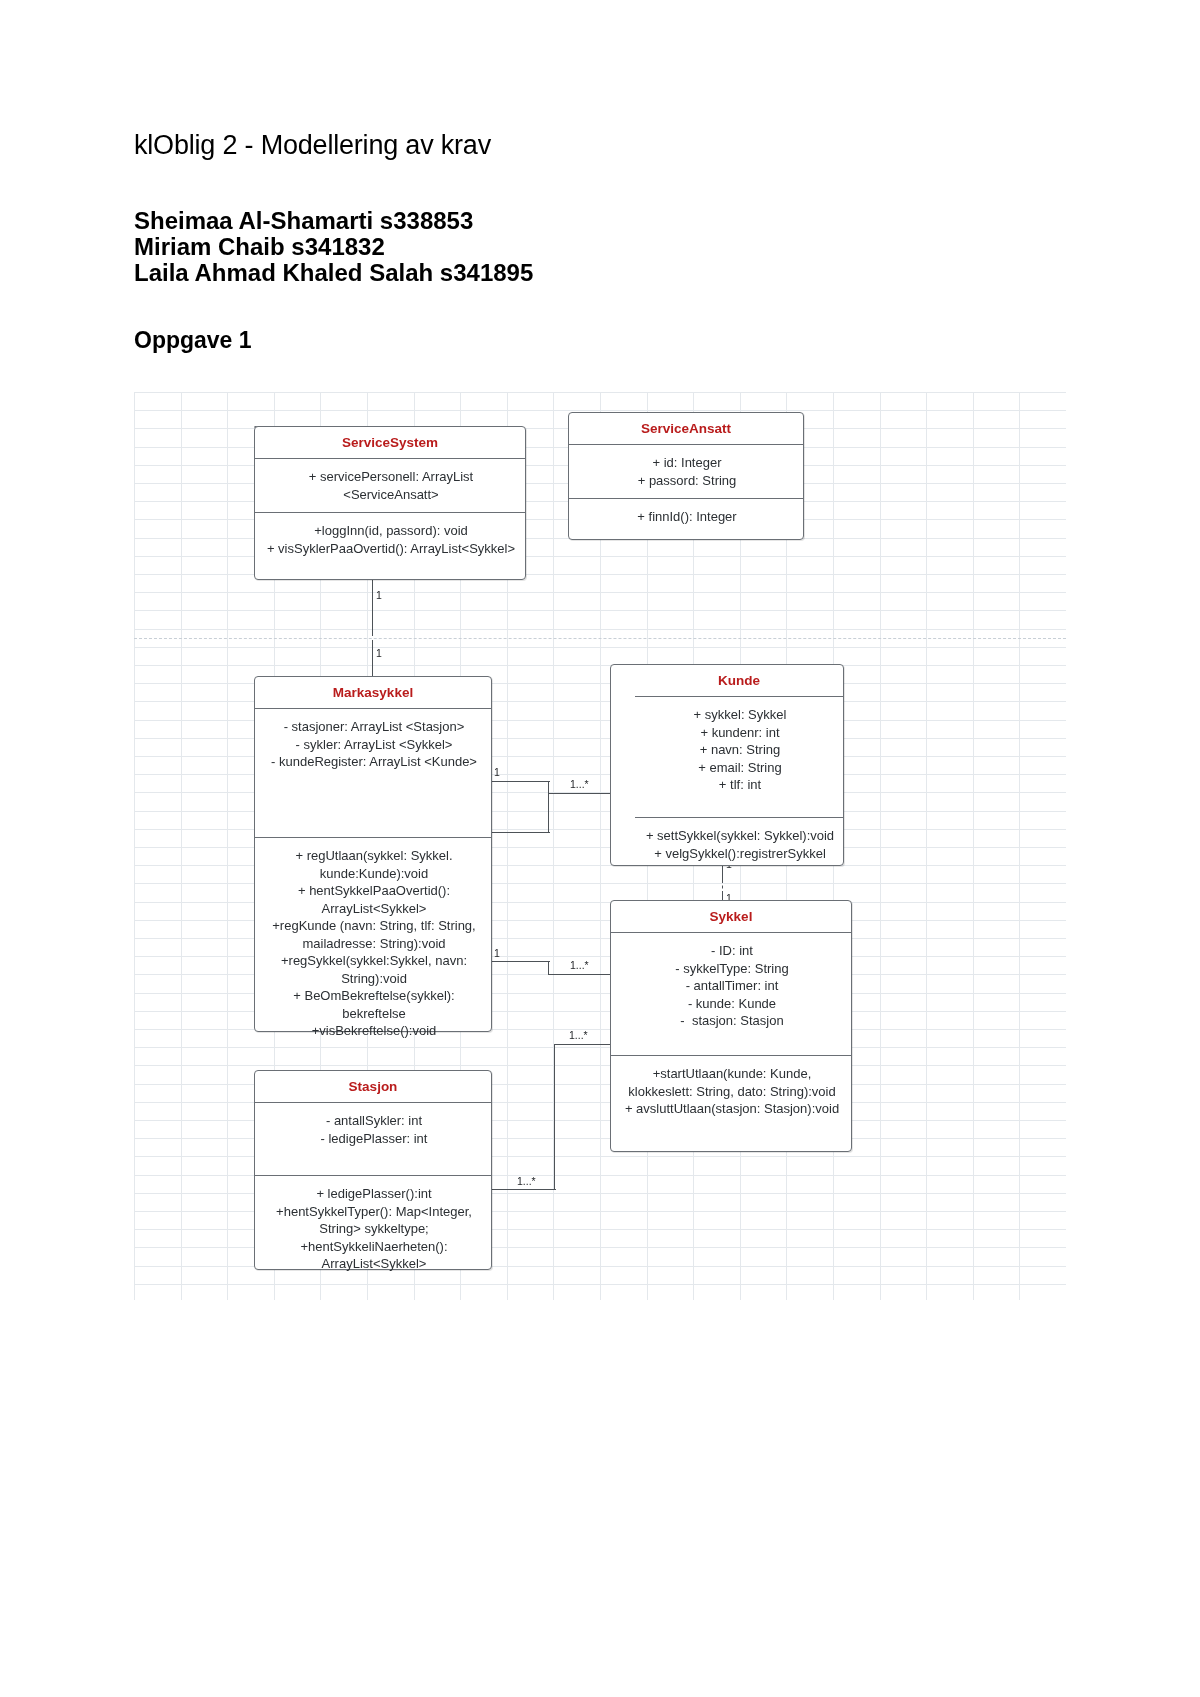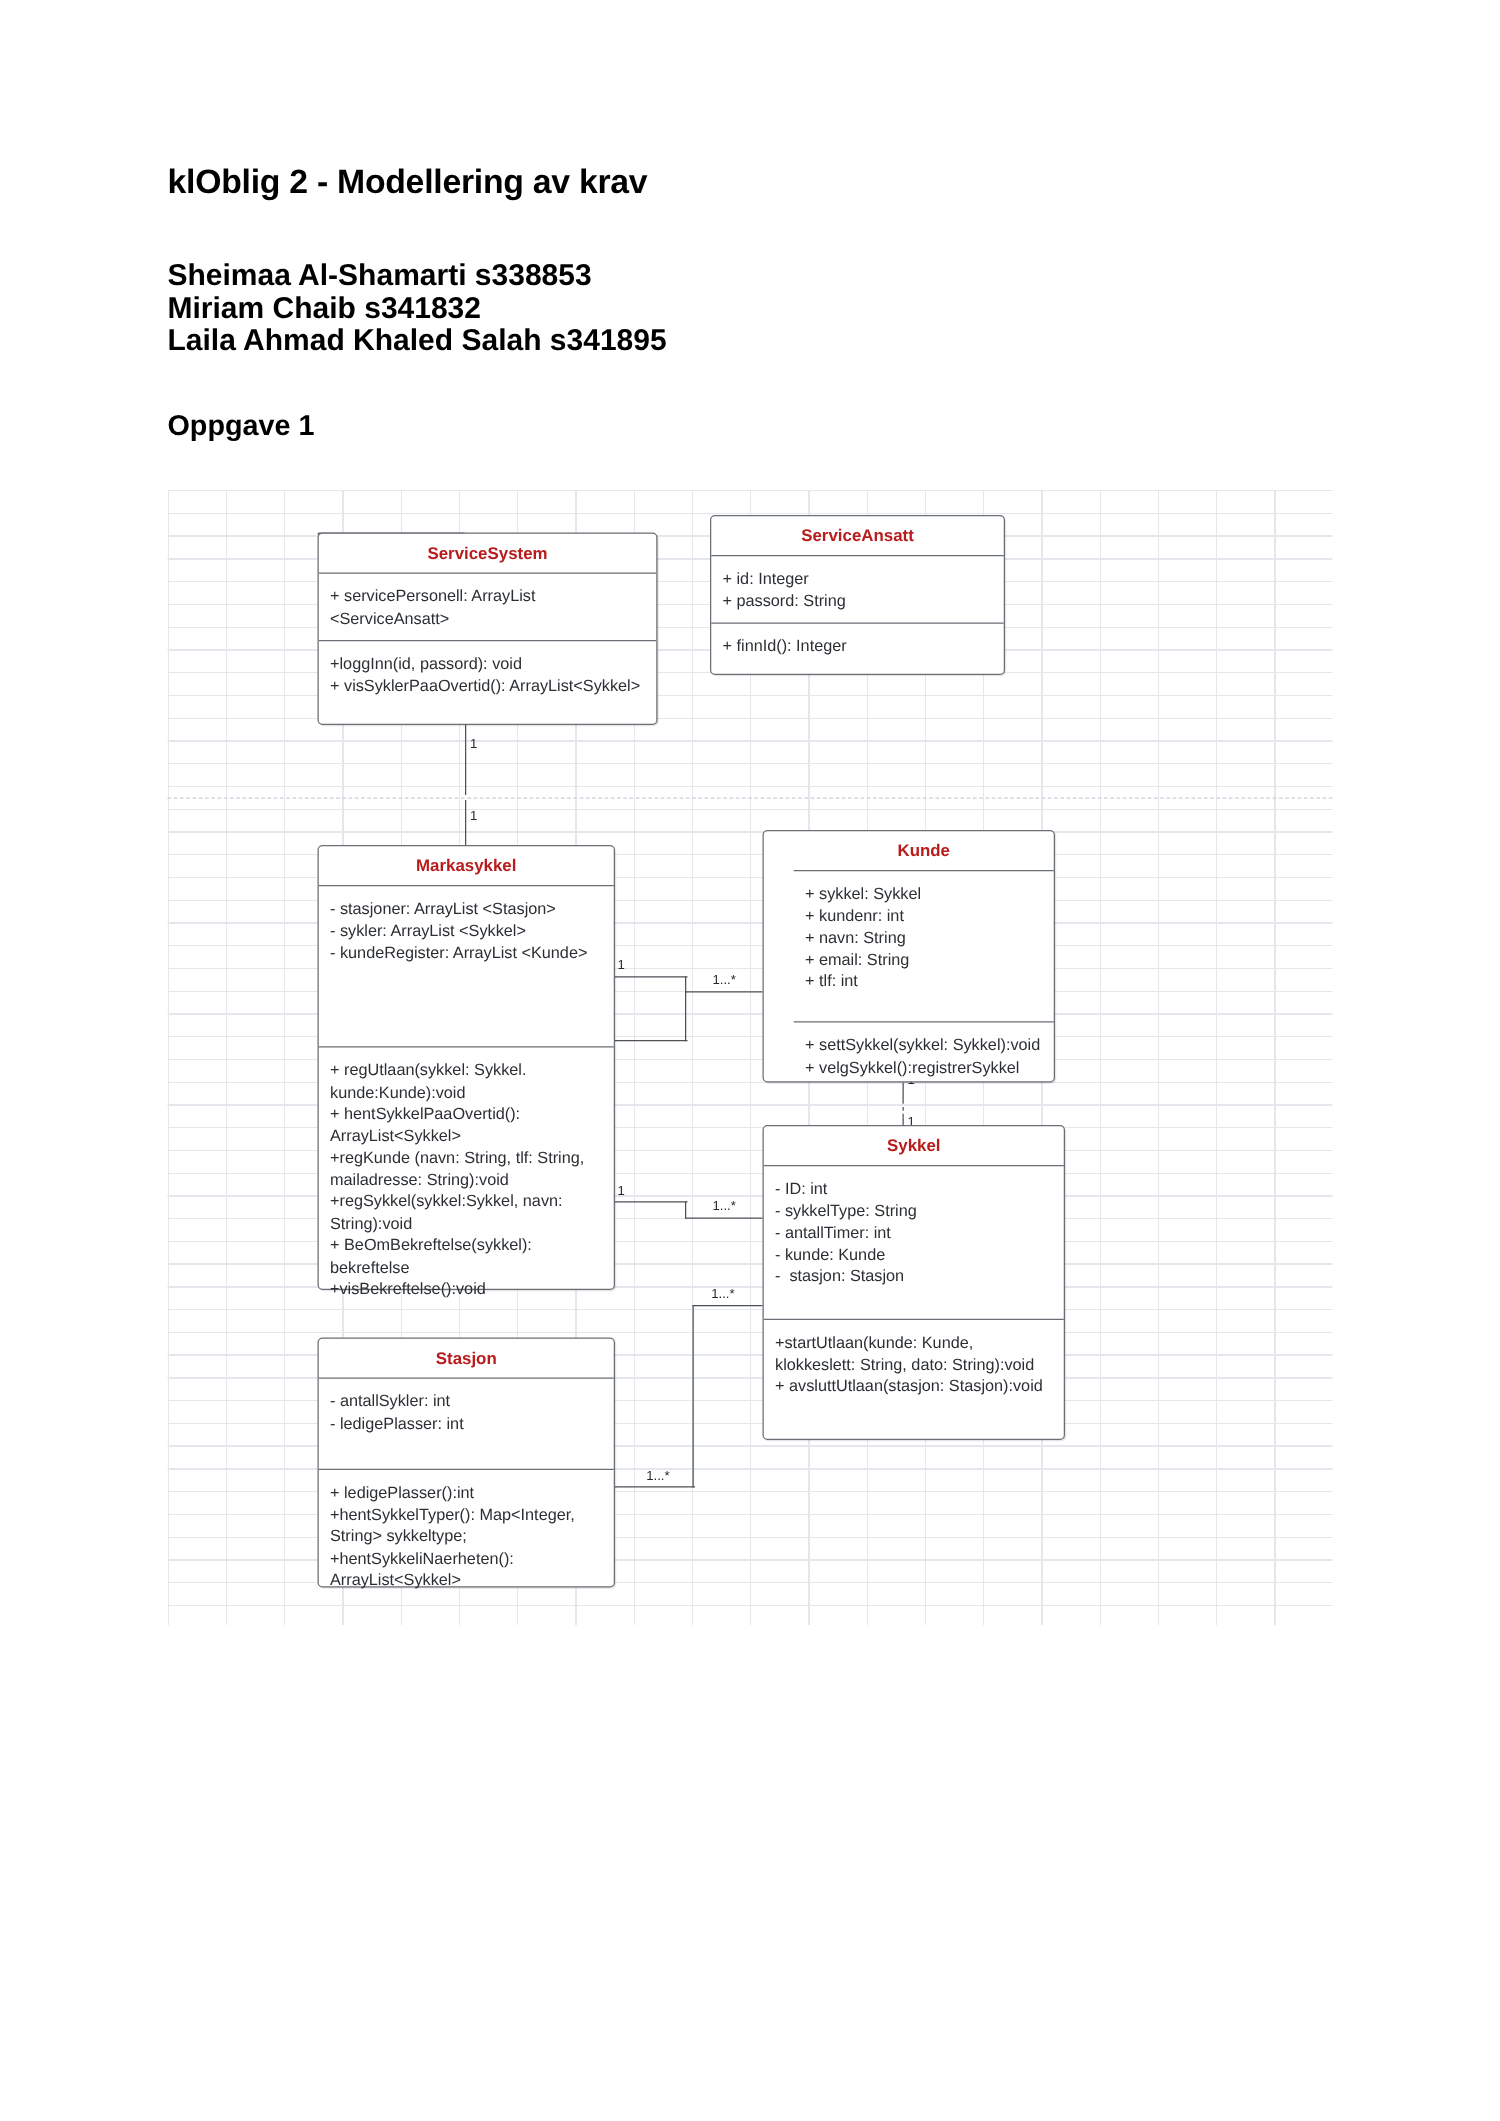--- a/index.html
+++ b/index.html
@@ -17,21 +17,21 @@
     font-family: "Liberation Sans", sans-serif;
     color: #000;
   }
 
   
   .doc-title {
     position: absolute;
     left: 134px;
     top: 130px;
     font-size: 27px;
-    font-weight: bold;
+    font-weight: normal;
     letter-spacing: -0.2px;
     white-space: nowrap;
   }
   .authors {
     position: absolute;
     left: 134px;
     top: 208px;
     font-size: 24px;
     font-weight: bold;
     line-height: 26px;
@@ -84,20 +84,21 @@
     border-bottom: 1.4px solid #6a6f75;
     line-height: 15px;
   }
   .uml-attrs, .uml-ops {
     font-size: 13px;
     line-height: 17.5px;
     color: #2b2f33;
     padding: 9px 7px 9px 9px;
     white-space: pre-wrap;
     word-break: break-word;
+    text-align: center;
   }
   .uml-attrs { border-bottom: 1.4px solid #6a6f75; }
 
   
   .ln {
     position: absolute;
     background: #4d5257;
   }
   .ln.h { height: 1.4px; }
   .ln.v { width: 1.4px; }

